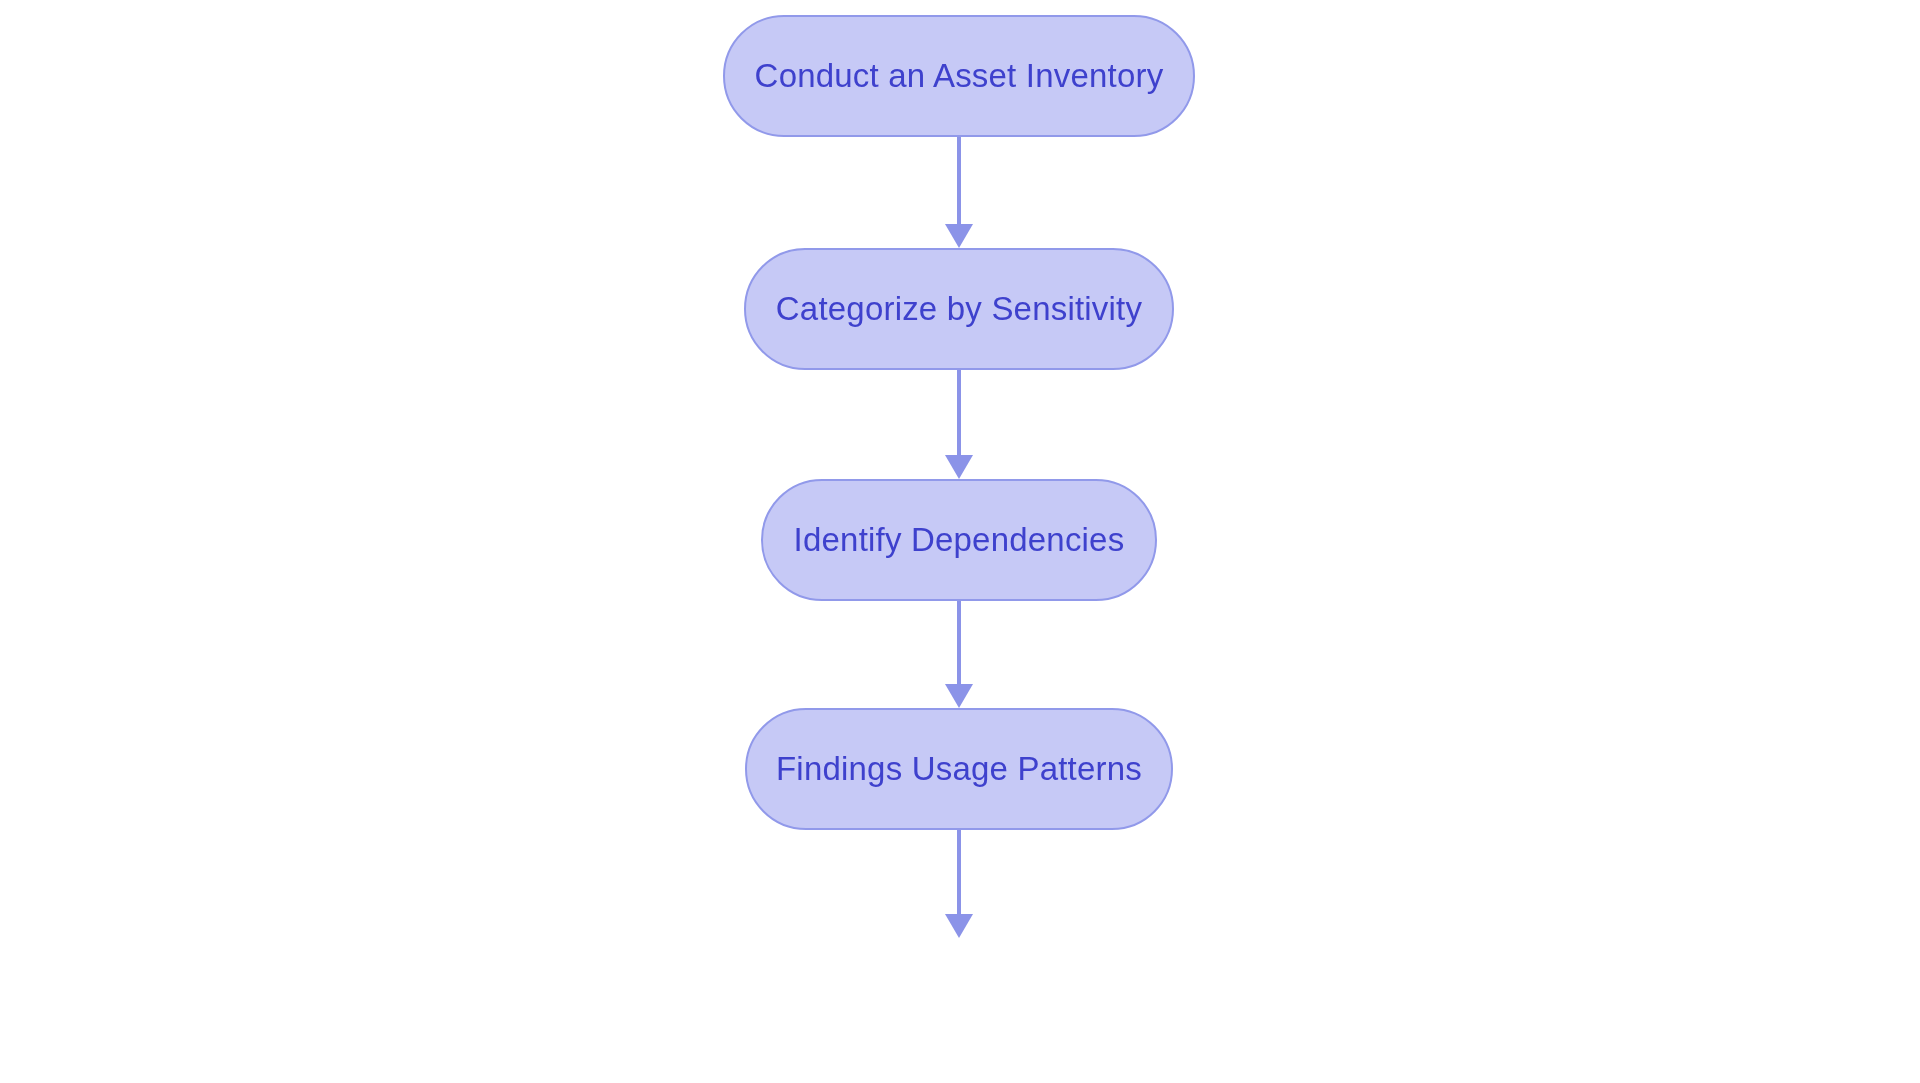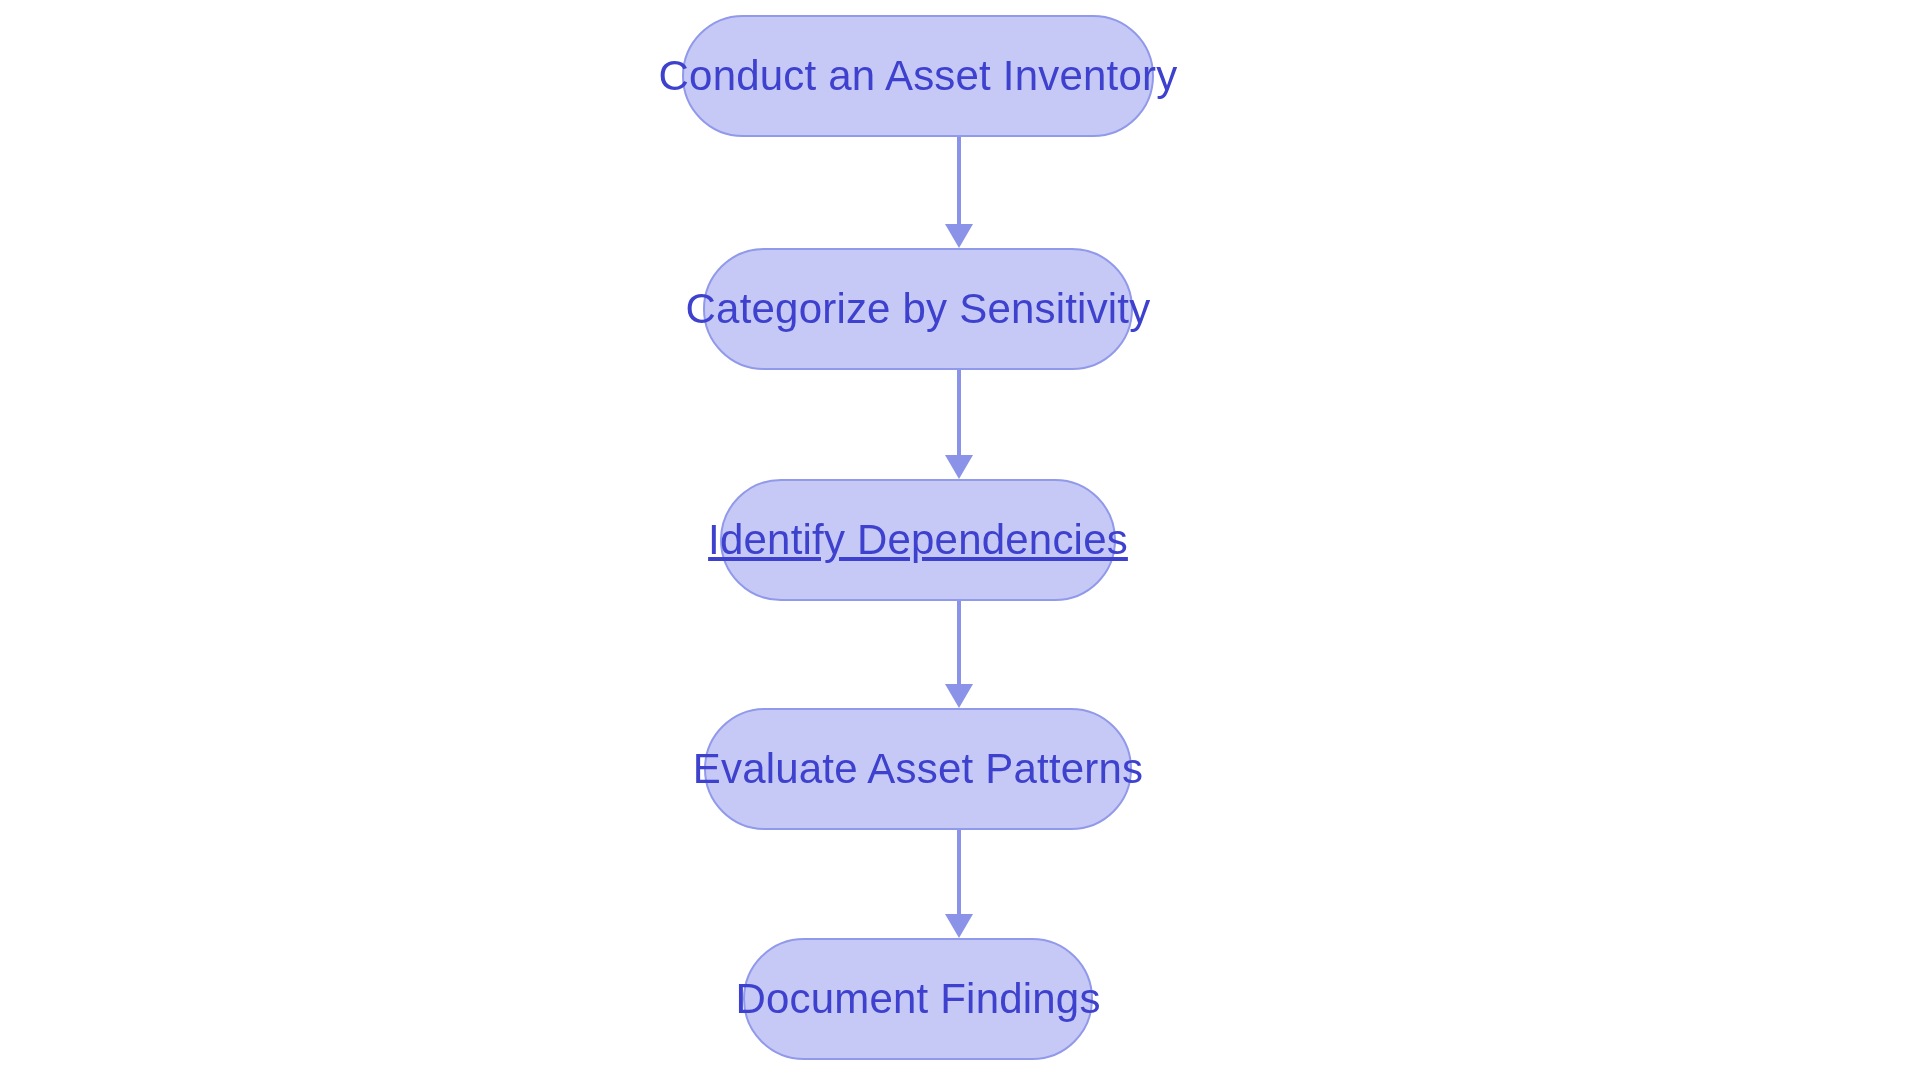--- a/index.html
+++ b/index.html
@@ -10,39 +10,39 @@
   .canvas {
     position: relative;
     width: 1920px;
     height: 1083px;
     background: var(--background, #ffffff);
     overflow: hidden;
     font-family: "Liberation Sans", "DejaVu Sans", sans-serif;
   }
   .node {
     position: absolute;
-    left: 918px;
+    left: 959px;
     transform: translateX(-50%);
     height: 122px;
     box-sizing: border-box;
     border-radius: 61px;
     background: var(--node-fill, #c6c9f6);
     border: 2px solid var(--node-border, #9199ea);
     color: var(--node-text, #3e41cd);
     display: flex;
     align-items: center;
     justify-content: center;
-    font-size: 42px;
+    font-size: 33px;
     letter-spacing: 0.2px;
     white-space: nowrap;
     text-align: center;
   }
   .n1 { top: 15px;  width: 472px; }
   .n2 { top: 248px; width: 430px; text-align: right; }
-  .n3 { top: 479px; width: 396px; text-decoration: underline; }
+  .n3 { top: 479px; width: 396px; }
   .n4 { top: 708px; width: 428px; }
   .n5 { top: 938px; width: 350px; }
 
   .arrow {
     position: absolute;
     left: 959px;
     transform: translateX(-50%);
     width: 28px;
   }
   .a1 { top: 137px; height: 111px; }
@@ -90,22 +90,21 @@
     <div class="head"></div>
   </div>
 
   <div class="node n3">Identify Dependencies</div>
 
   <div class="arrow a3">
     <div class="line"></div>
     <div class="head"></div>
   </div>
 
-  <div class="node n4">Evaluate Asset Patterns</div>
+  <div class="node n4">Findings Usage Patterns</div>
 
   <div class="arrow a4">
     <div class="line"></div>
     <div class="head"></div>
   </div>
 
-  <div class="node n5">Document Findings</div>
 
 </div>
 
 </body></html>

